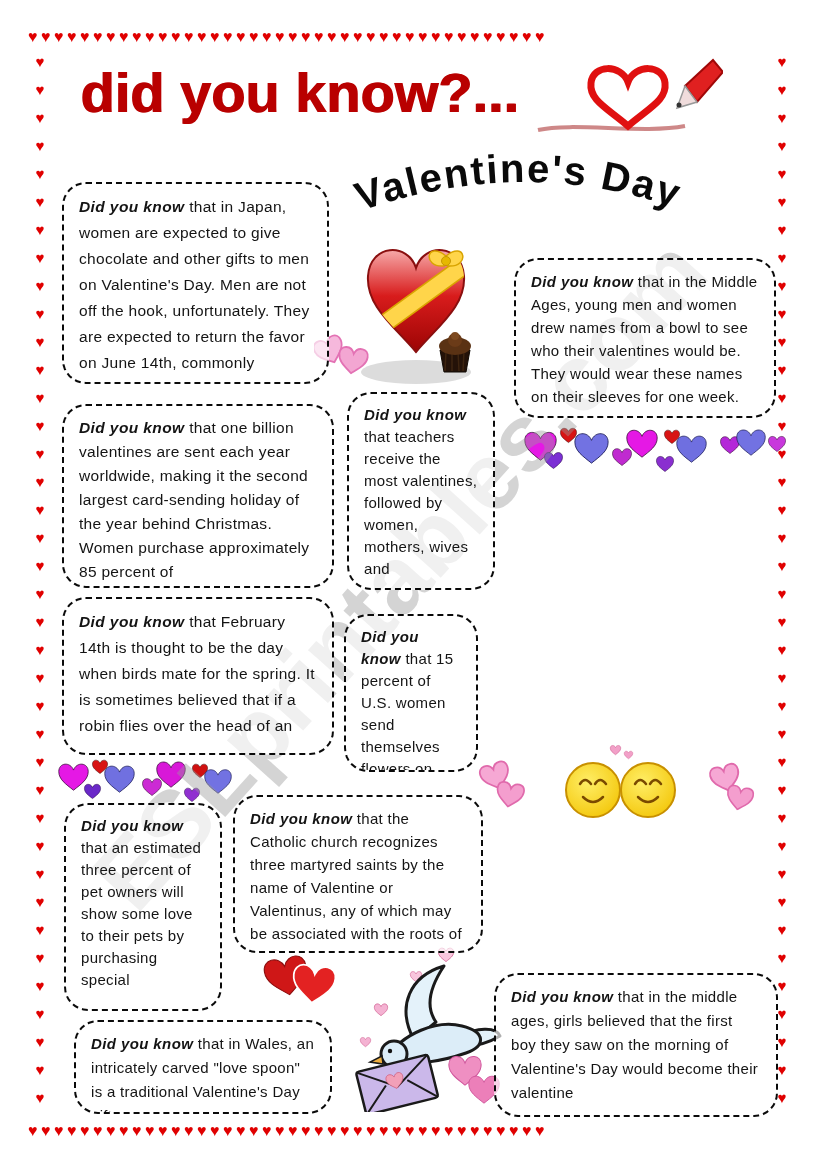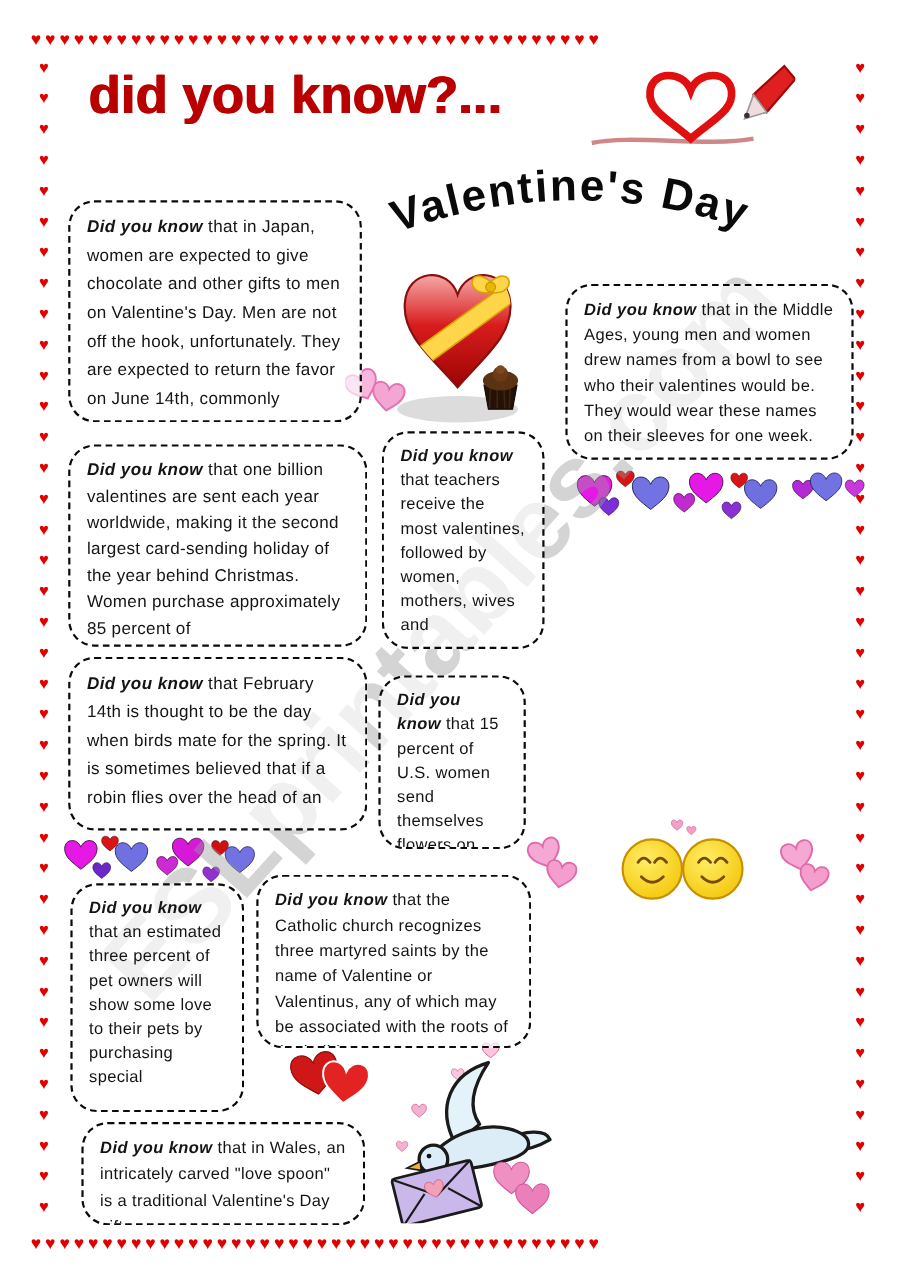--- a/index.html
+++ b/index.html
@@ -16,21 +16,21 @@
   .hearts-top { top:26px; }
   .hearts-bottom { top:1120px; }
   .hearts-v {
     position:absolute; top:48px; height:1072px; width:22px; color:#e00000;
     font-size:15px; line-height:28px; white-space:pre-line; overflow:hidden; text-align:center;
   }
   .hearts-left { left:29px; }
   .hearts-right { left:771px; }
   
   .title {
-    position:absolute; left:80px; top:60px; font-size:48px; font-weight:bold;
+    position:absolute; left:80px; top:60px; font-size:56px; font-weight:bold;
     color:#b90000; letter-spacing:0px; text-shadow:1.2px 0 0 #b90000;text-align:right;
   }
   .pen-art { position:absolute; left:533px; top:52px; }
   .subtitle-svg { position:absolute; left:350px; top:148px; transform:rotate(3deg); }
   .subtitle-svg text { font-family:"Liberation Sans", sans-serif; font-weight:bold; font-size:40px; letter-spacing:2px; fill:#0a0a0a; }
   
   .watermark {
     position:absolute; left:-60px; top:520px; width:920px; text-align:center;
     font-size:95px; font-weight:bold; color:#9a9a9a; opacity:0.42;
     transform:rotate(-48deg); white-space:nowrap; pointer-events:none; z-index:5;
@@ -303,14 +303,17 @@
 
   <div class="fact" style="left:233px; top:795px; width:250px; height:158px; line-height:23px; font-size:15px;">
     <span class="lead">Did you know</span><span> that the Catholic church recognizes three martyred saints by the name of Valentine or Valentinus, any of which may be associated with the roots of the holiday</span>
   </div>
 
 
   <div class="fact" style="left:74px; top:1020px; width:258px; height:94px; line-height:24px; font-size:15px;">
     <span class="lead">Did you know</span><span> that in Wales, an intricately carved "love spoon" is a traditional Valentine's Day gift</span>
   </div>
 
+  <div class="fact" style="left:494px; top:973px; width:284px; height:144px; line-height:24px; font-size:15px;">
+    <span class="lead">Did you know</span><span> that in the middle ages, girls believed that the first boy they saw on the morning of Valentine's Day would become their valentine</span>
+  </div>
 
 </div>
 
 </body></html>

